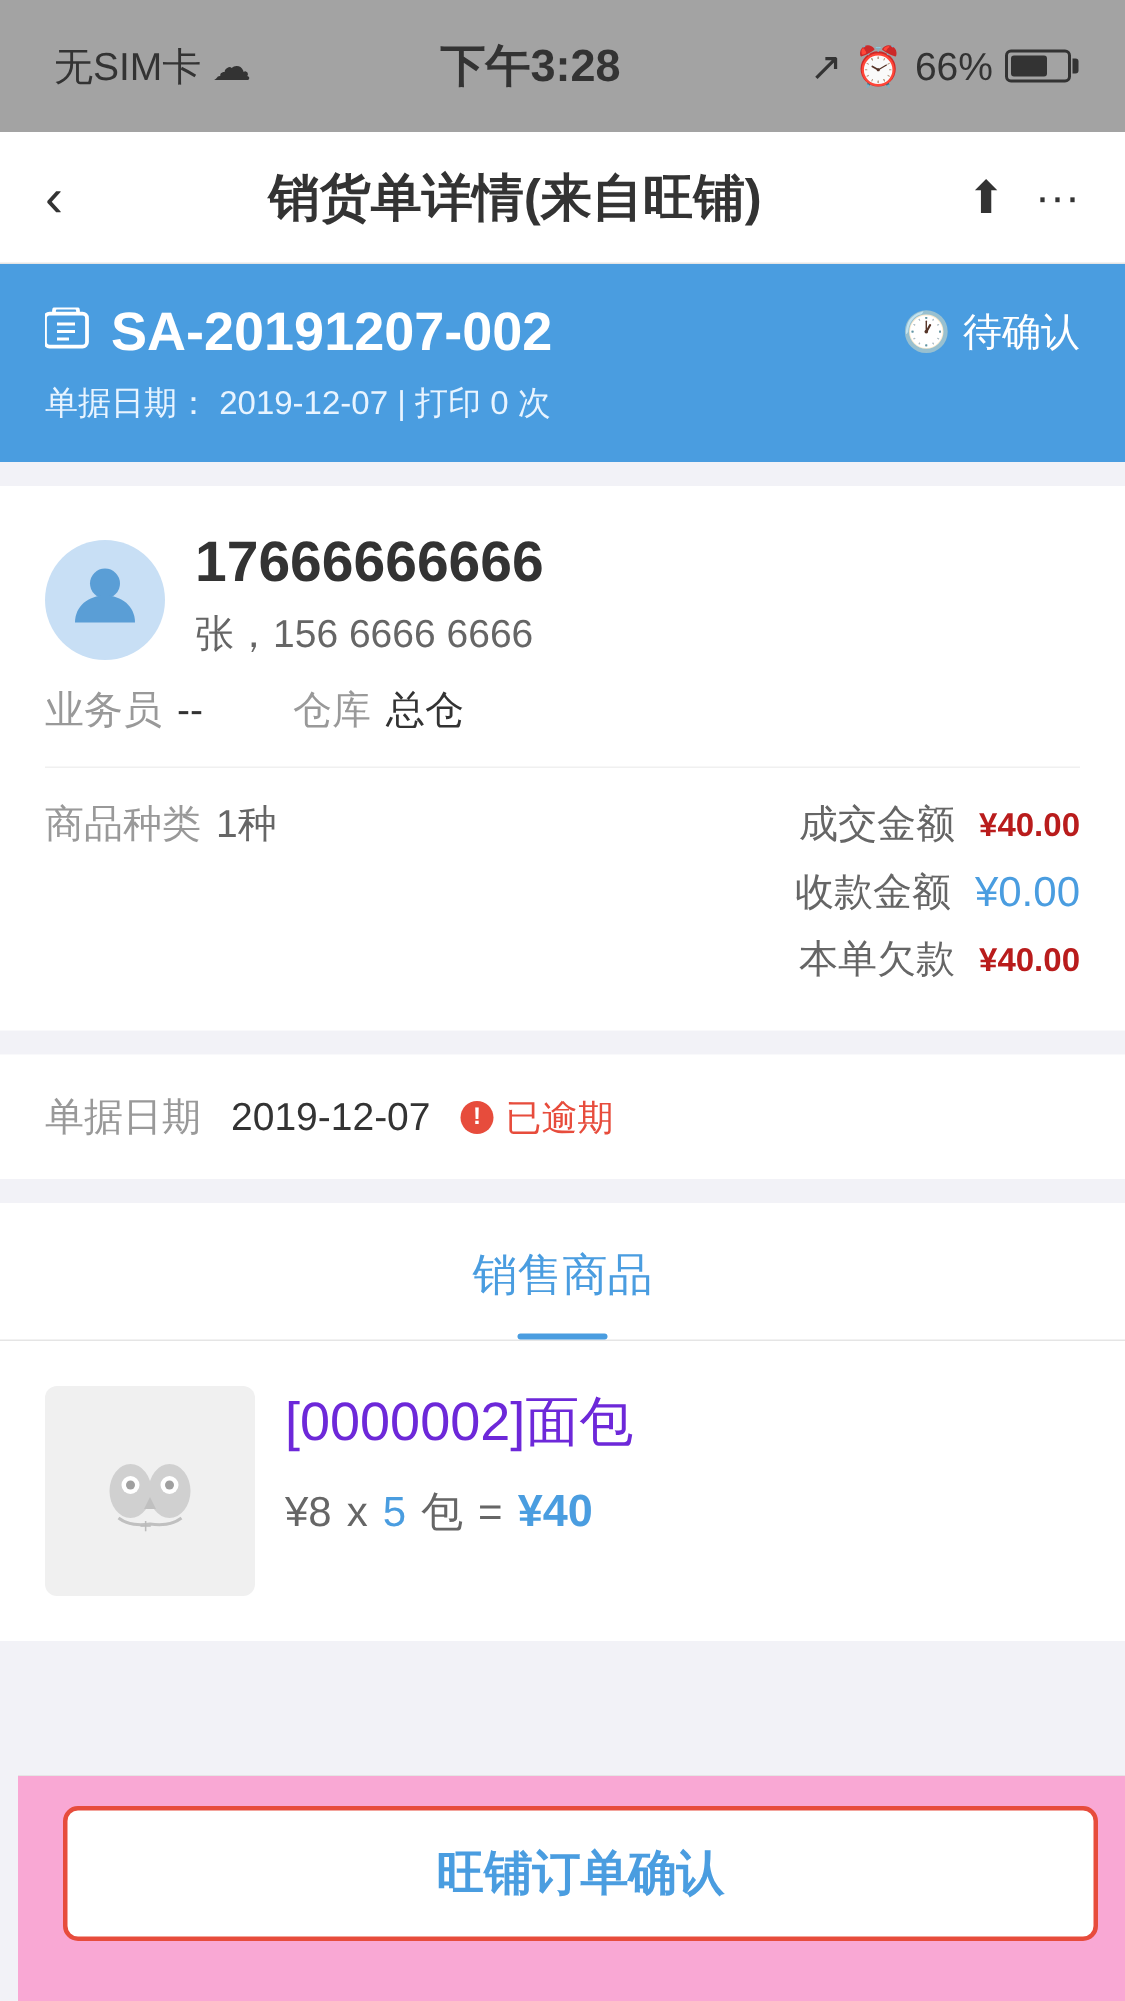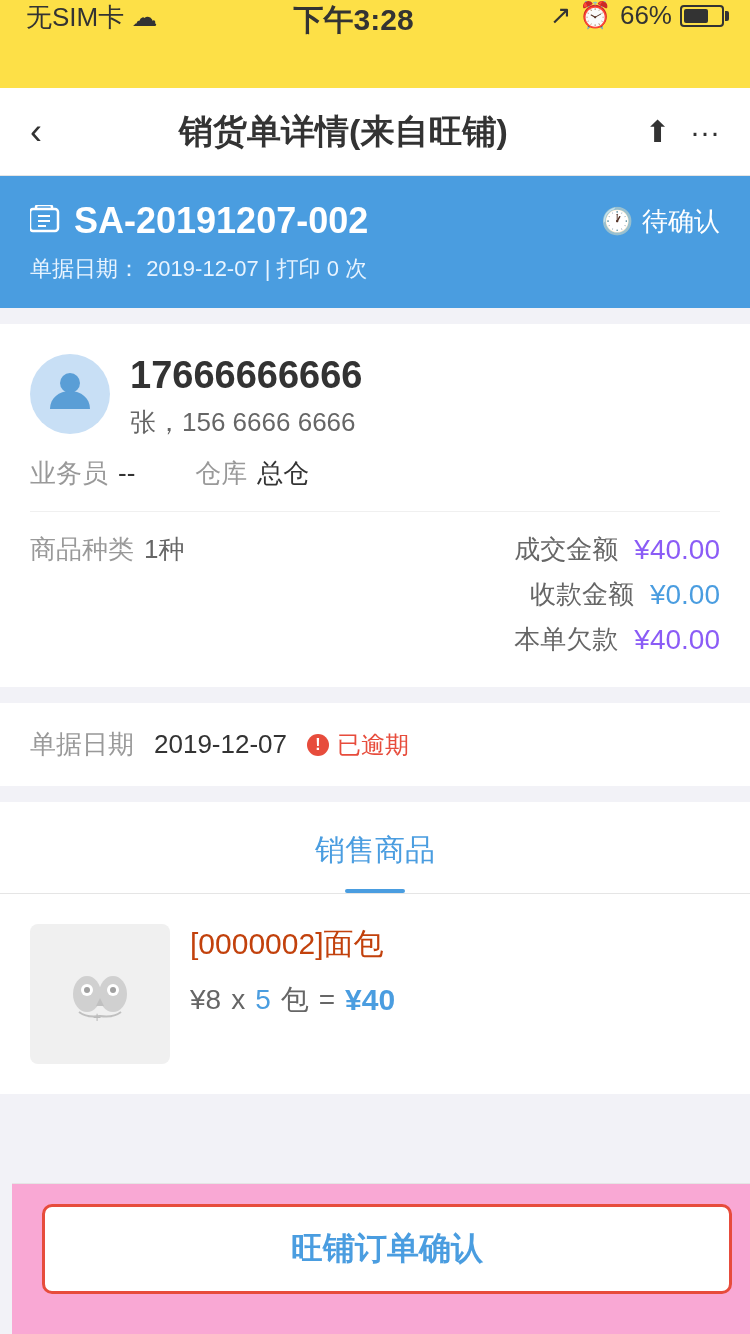--- a/index.html
+++ b/index.html
@@ -11,25 +11,25 @@
       font-family: -apple-system, "PingFang SC", "Helvetica Neue", sans-serif;
       font-size: 28px;
       color: #333;
       position: relative;
     }
 
     
     .status-bar {
       width: 750px;
       height: 88px;
-      background: #fde047;
-      display: flex;
-      align-items: flex-start;
+      background: #a3a3a3;
+      display: flex;
+      align-items: center;
       justify-content: space-between;
-      padding: 0 26px;
+      padding: 0 36px;
       font-size: 26px;
       font-weight: 500;
     }
     .status-left {
       display: flex;
       align-items: center;
       gap: 10px;
     }
     .status-center {
       font-weight: 700;
@@ -137,21 +137,21 @@
     
     .card {
       background: #fff;
       margin-top: 16px;
       padding: 30px;
     }
 
     
     .customer-row {
       display: flex;
-      align-items: flex-start;
+      align-items: flex-end;
       gap: 20px;
     }
     .avatar {
       width: 80px;
       height: 80px;
       border-radius: 50%;
       background: #c8dff5;
       display: flex;
       align-items: center;
       justify-content: center;
@@ -211,21 +211,21 @@
       align-items: flex-end;
       gap: 10px;
     }
     .summary-item {
       display: flex;
       align-items: center;
       gap: 16px;
       font-size: 26px;
     }
     .summary-item-label { color: #666; }
-    .amount-blue { color: #8b5cf6; font-size: 28px; font-weight: 400; }
+    .amount-blue { color: #b91c1c; font-size: 22px; font-weight: 700; }
     .amount-blue-sm { color: #4a9de0; font-size: 28px; }
 
     
     .due-date-card {
       background: #fff;
       margin-top: 16px;
       padding: 24px 30px;
       display: flex;
       align-items: center;
       gap: 20px;
@@ -302,22 +302,22 @@
       display: flex;
       align-items: center;
       justify-content: center;
       flex-shrink: 0;
       flex-direction: column;
     }
     .product-info {
       flex: 1;
     }
     .product-name {
-      font-size: 30px;
-      color: #c2410c;
+      font-size: 36px;
+      color: #6d28d9;
       font-weight: 500;
     }
     .product-price-row {
       margin-top: 16px;
       font-size: 28px;
       color: #666;
       display: flex;
       align-items: center;
       gap: 10px;
     }

